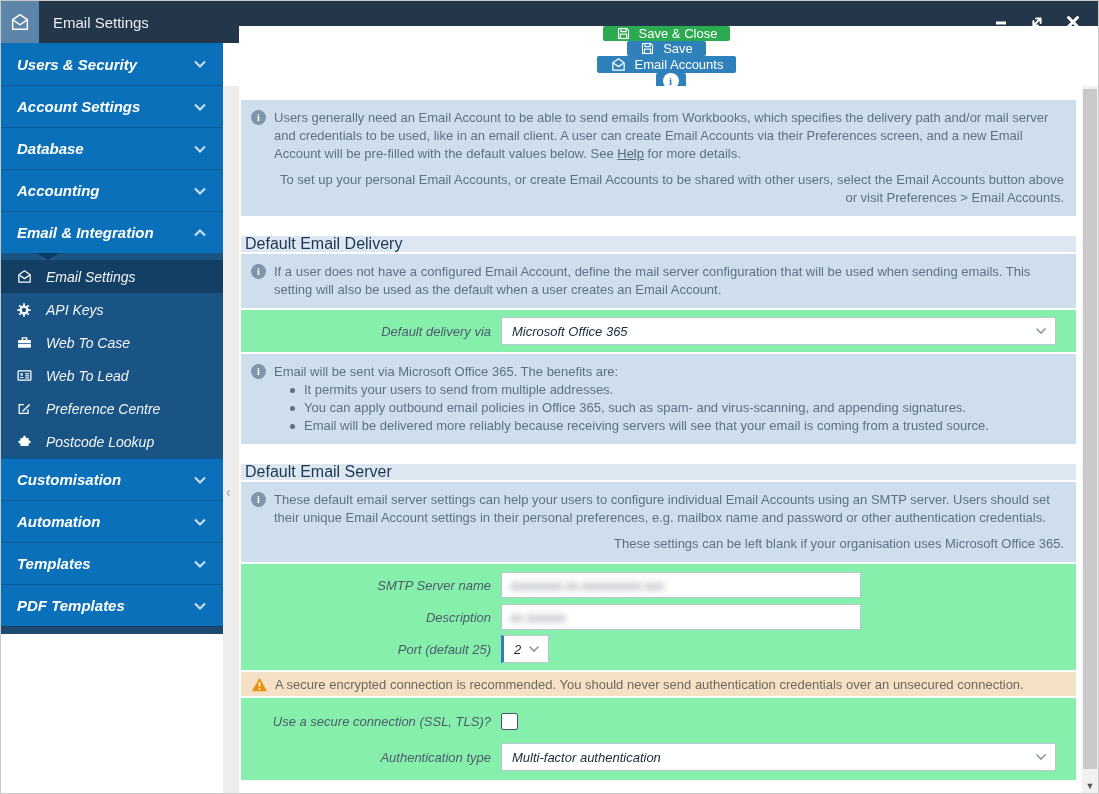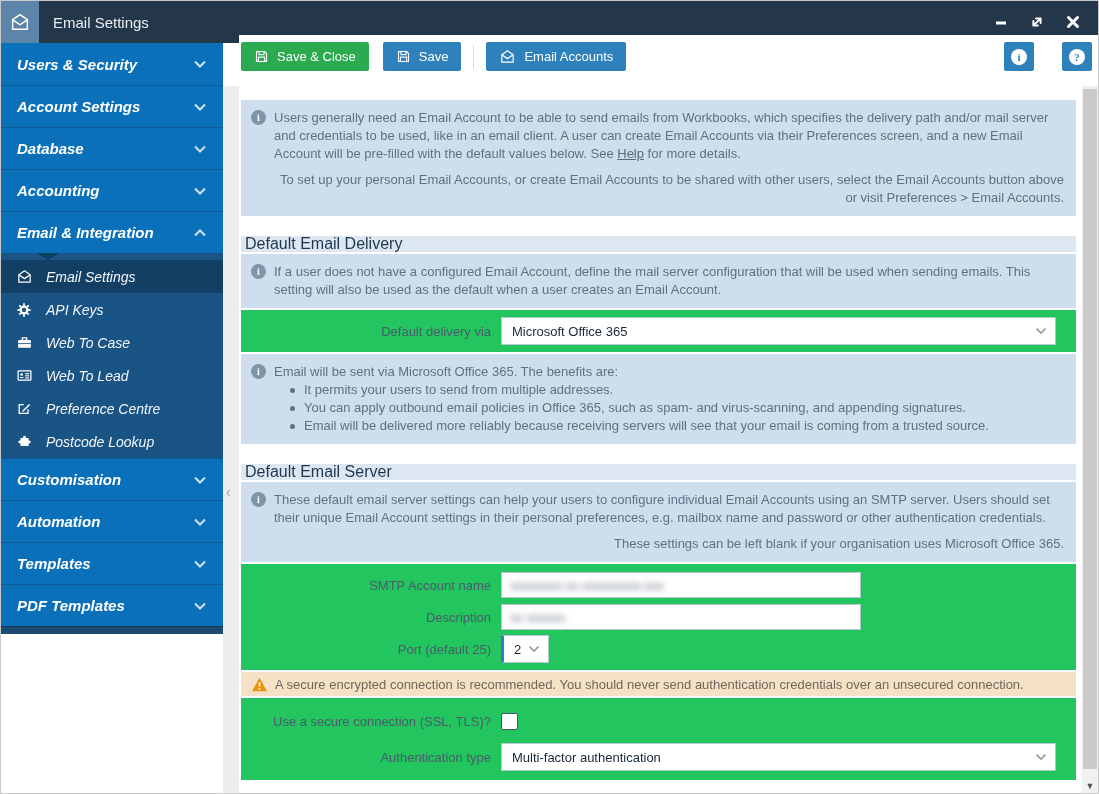--- a/index.html
+++ b/index.html
@@ -35,22 +35,22 @@
   .sub-item.selected { background:#123f63; }
   .sub-icon { width:18px; height:18px; display:flex; align-items:center; justify-content:center; flex:0 0 auto; }
   .side-fill { flex:1; background:#1d4a70; border-top:1px solid rgba(0,0,0,0.18); }
 
   
   .splitter { position:absolute; left:222px; top:85px; width:16px; height:709px;
               background:#ededed; cursor:col-resize; }
   .collapse { position:absolute; left:3px; top:398px; color:#9aa4ad; font-size:14px; }
 
   
-  .toolbar { position:absolute; left:238px; top:34px; width:861px; height:43px;
-             background:#fff; display:flex; align-items:center; padding:0 8px 0 2px; }
+  .toolbar { position:absolute; left:238px; top:25px; width:861px; height:43px;
+             background:#fff; display:flex; align-items:center; padding:0 8px 0 2px;flex-direction:column; }
   .tbtn { height:29px; border:none; border-radius:2px; color:#fff; font-size:13px;
           font-family:"Liberation Sans", sans-serif; font-weight:500; cursor:pointer;
           display:flex; align-items:center; gap:8px; padding:0 13px; }
   .tbtn.green { background:#2caa50; }
   .tbtn.blue  { background:#2e81ba; }
   .tb-sep { width:1px; height:24px; background:#d7dbde; margin:0 12px; }
   .tb-spacer { flex:1; }
   .sqbtn { width:30px; height:29px; background:#2e81ba; border:none; border-radius:2px;
            cursor:pointer; display:flex; align-items:center; justify-content:center; margin-left:8px; }
   .sqbtn + .sqbtn { margin-left:28px; }
@@ -69,21 +69,21 @@
   .info-dot { width:15px; height:15px; border-radius:50%; background:#7f95aa; color:#fff;
               font-size:10px; font-weight:bold; font-family:"Liberation Serif", serif;
               display:flex; align-items:center; justify-content:center; flex:0 0 auto; margin-top:1px; }
   .section-header { background:#dde7f1; color:#1d3750; font-size:16px; font-weight:500;
                     height:16px; display:flex; align-items:center; padding:0 4px;
                     margin-top:20px; margin-bottom:2px; }
   .benefits { list-style:none; margin-top:0; }
   .benefits li { padding-left:30px; position:relative; }
   .benefits li::before { content:""; position:absolute; left:16px; top:7px; width:5px; height:5px;
                          border-radius:50%; background:#5e7184; }
-  .panel-rows { background:#22c55e; padding:5px 0; margin-top:2px; }
+  .panel-rows { background:#86efac; padding:5px 0; margin-top:2px;font-style:italic; }
   .field-row { display:flex; align-items:center; min-height:32px; padding:2px 0; }
   .field-label { width:260px; text-align:right; padding-right:10px; color:#4c5c6b; font-size:13px; flex:0 0 auto; }
   .text-input { width:360px; height:26px; background:#fff; border:1px solid #b7c4d1;
                 font-size:13px; color:#17293a; padding:0 8px; display:flex; align-items:center;
                 overflow:hidden; white-space:nowrap; }
   .blurred { filter:blur(3px); color:#6b7683; user-select:none; }
   .select { height:28px; background:#fff; border:1px solid #b7c4d1; font-size:13px; color:#17293a;
             display:flex; align-items:center; padding:0 8px 0 10px; cursor:pointer; position:relative; }
   .select .sel-val { flex:1; overflow:hidden; white-space:nowrap; }
   .select.wide { width:555px; }
@@ -358,21 +358,21 @@
     <div class="block info-box">
       <span class="info-dot">i</span>
       <div class="info-text">
         <p>These default email server settings can help your users to configure individual Email Accounts using an SMTP server. Users should set their unique Email Account settings in their personal preferences, e.g. mailbox name and password or other authentication credentials.</p>
         <p>These settings can be left blank if your organisation uses Microsoft Office 365.</p>
       </div>
     </div>
 
     <div class="block panel-rows">
       <div class="field-row">
-        <span class="field-label">SMTP Account name</span>
+        <span class="field-label">SMTP Server name</span>
         <div class="text-input">
           <span class="blurred">xxxxxxxx.xx.xxxxxxxxx.xxx</span>
         </div>
       </div>
       <div class="field-row">
         <span class="field-label">Description</span>
         <div class="text-input">
           <span class="blurred">xx xxxxxx</span>
         </div>
       </div>

